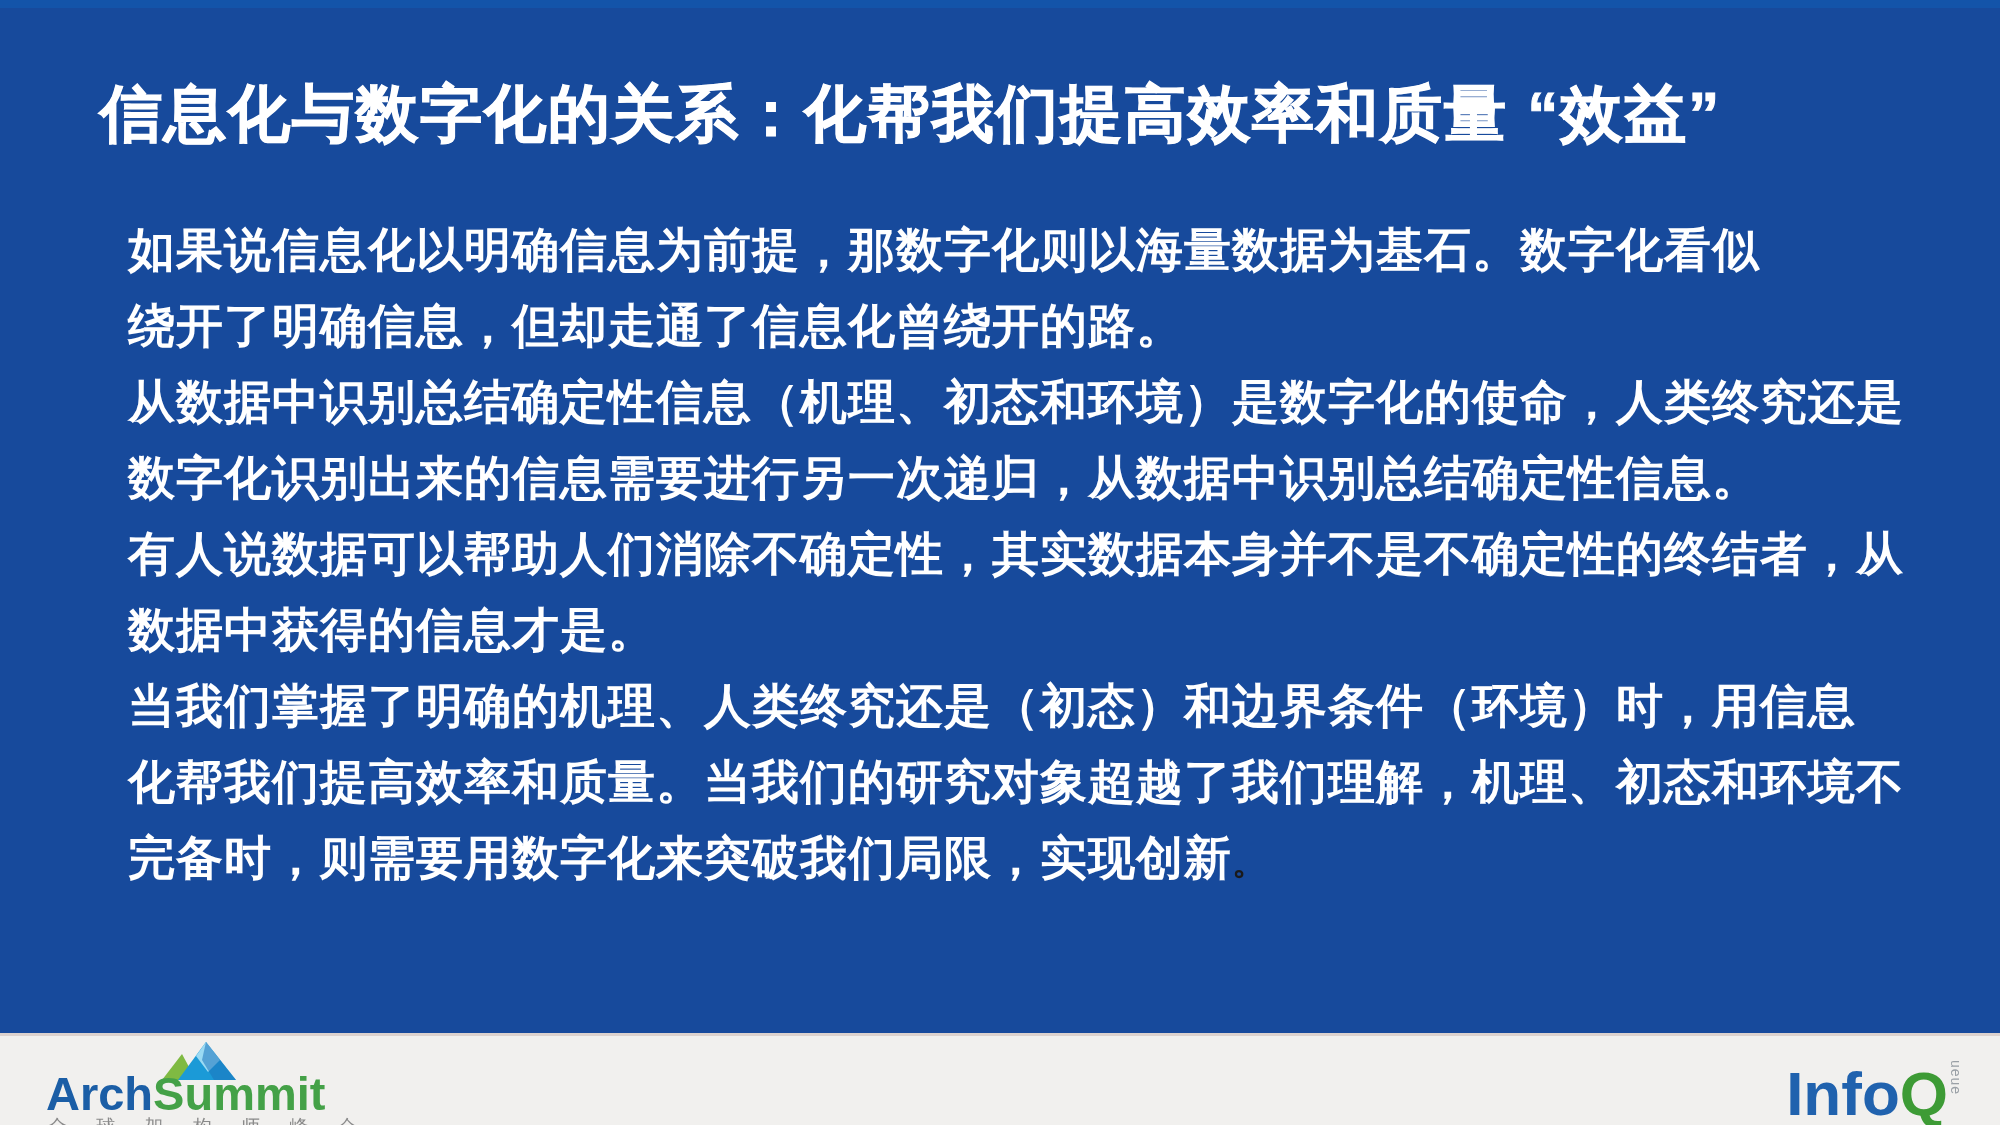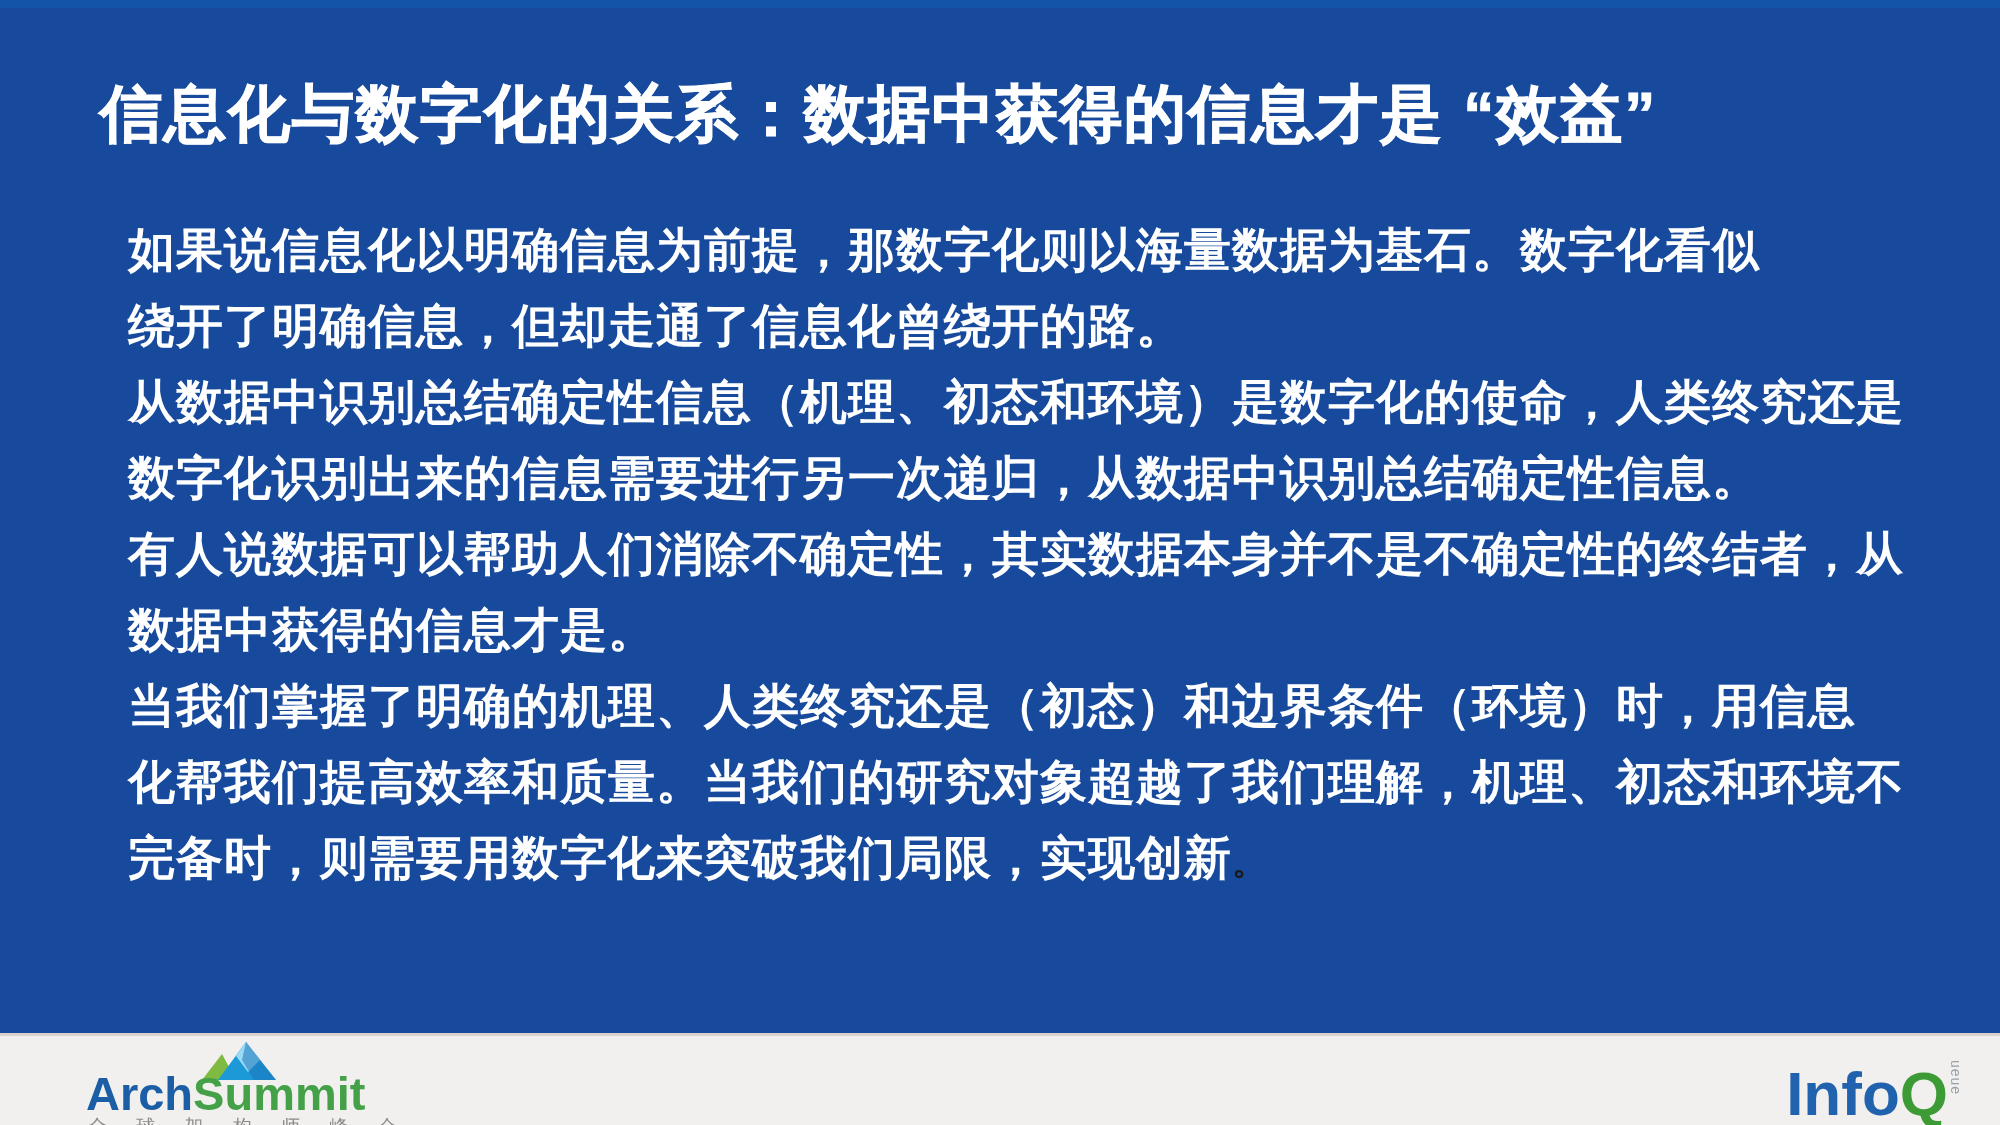--- a/index.html
+++ b/index.html
@@ -46,21 +46,21 @@
   .footer {
     position: absolute;
     left: 0; bottom: 0;
     width: 2000px; height: 92px;
     background: #F1F0EE;
     border-top: 3px solid #DCD2CE;
   }
   .archsummit-logo {
     position: absolute;
     left: 46px; top: 4px;
-    width: 260px; height: 86px; margin-left: 40px;
+    width: 260px; height: 86px;
   }
   .archsummit-text {
     position: absolute;
     left: 0px; top: 26px;
     font-size: 47px;
     font-weight: 700;
     letter-spacing: 0px;
     white-space: nowrap;
   }
   .archsummit-text .arch { color: #1B5EA6; }
@@ -99,21 +99,21 @@
     font-size: 14px;
     color: #9AA0A6;
     letter-spacing: 1px;
   }
 </style>
 </head>
 <body>
 
 <div class="top-strip"></div>
 
-<h1 class="slide-title">信息化与数字化的关系：数据中获得的信息才是 “效益”</h1>
+<h1 class="slide-title">信息化与数字化的关系：化帮我们提高效率和质量 “效益”</h1>
 
 <div class="slide-body">
     <div class="body-line">如果说信息化以明确信息为前提，那数字化则以海量数据为基石。数字化看似</div>
     <div class="body-line">绕开了明确信息，但却走通了信息化曾绕开的路。</div>
     <div class="body-line">从数据中识别总结确定性信息（机理、初态和环境）是数字化的使命，人类终究还是</div>
     <div class="body-line">数字化识别出来的信息需要进行另一次递归，从数据中识别总结确定性信息。</div>
     <div class="body-line">有人说数据可以帮助人们消除不确定性，其实数据本身并不是不确定性的终结者，从</div>
     <div class="body-line">数据中获得的信息才是。</div>
     <div class="body-line">当我们掌握了明确的机理、人类终究还是（初态）和边界条件（环境）时，用信息</div>
     <div class="body-line">化帮我们提高效率和质量。当我们的研究对象超越了我们理解，机理、初态和环境不</div>

